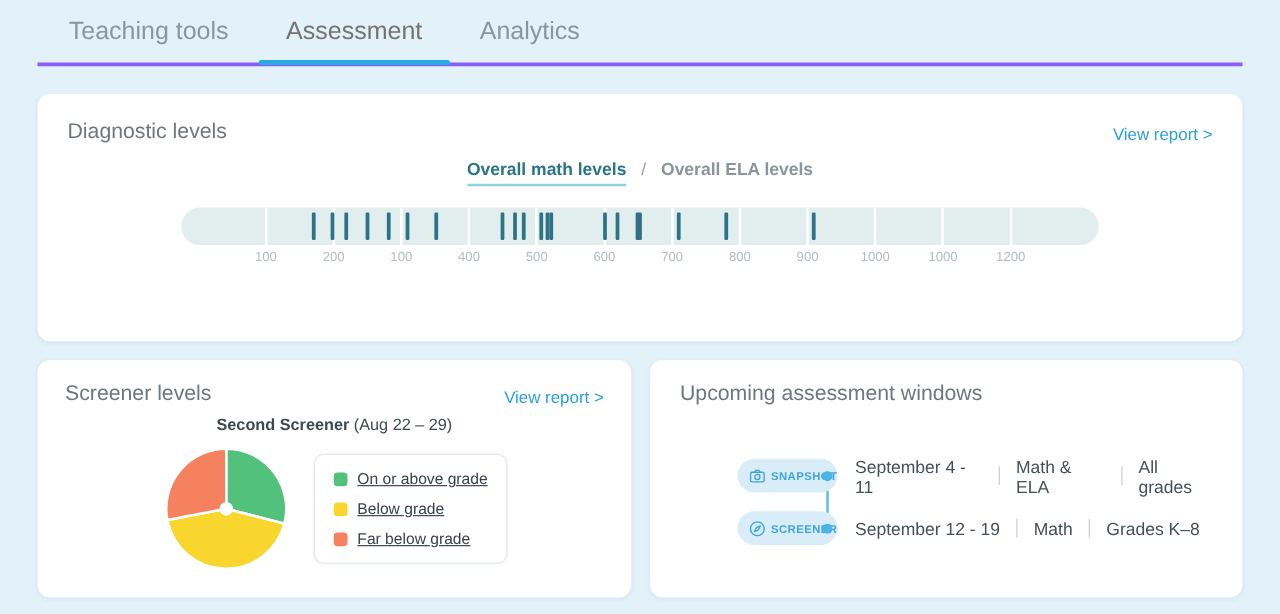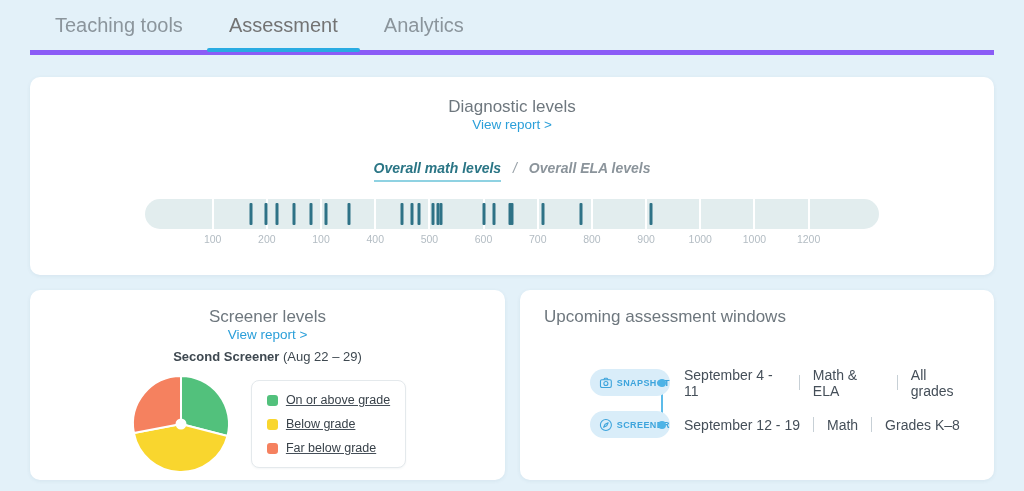--- a/index.html
+++ b/index.html
@@ -7,43 +7,43 @@
   body {
     background:#e3f1f9;
     font-family:"Liberation Sans", sans-serif;
     color:#454f59;
     overflow:hidden;
   }
   
   .nav {
     margin:0 30px; padding:14px 0 0 25px;
     display:flex; gap:46px;
-    border-bottom:5px solid #8b5cf6;
+    border-bottom:3px solid #8b5cf6;
   }
   .nav-tab {
     position:relative; font-size:20px; color:#8b959c;
     padding-bottom:13px; cursor:pointer; white-space:nowrap;
   }
   .nav-tab.active { color:#737373; }
   .nav-tab.active::after {
     content:""; position:absolute; left:-22px; right:-22px; bottom:-2px;
     height:4px; background:#29abe2; border-radius:3px;
   }
   
   .main { padding:22px 30px 0; }
   .card {
     background:#fff; border-radius:10px;
     box-shadow:0 1px 4px rgba(30,70,100,0.07);
   }
-  .card-header { display:flex; justify-content:space-between; align-items:center;flex-direction:column; }
+  .card-header { display:flex; justify-content:space-between; align-items:flex-end; }
   .card-title { font-size:17px; color:#6e777e; }
   .view-report { font-size:13.5px; color:#2b9fd9; font-weight:400; cursor:pointer; white-space:nowrap; }
   
   .card-diagnostic { height:198px; padding:20px 24px 0; }
-  .diag-tabs { margin-top:28px; text-align:center; font-size:14px; font-weight:700;font-style:italic; }
+  .diag-tabs { margin-top:12px; text-align:center; font-size:14px; font-weight:700; }
   .diag-tab-math { color:#2a7585; padding-bottom:4px; border-bottom:2px solid #8fd2e2; cursor:pointer; }
   .diag-tab-sep { color:#98a1a8; font-weight:400; margin:0 8px; }
   .diag-tab-ela { color:#8b949b; cursor:pointer; }
   .scale-wrap { position:relative; width:734px; margin:23px auto 0; height:50px; }
   .scale-pill {
     position:relative; width:100%; height:30px;
     background:#e2edee; border-radius:15px; overflow:hidden;
   }
   .scale-divider { position:absolute; top:0; bottom:0; width:2px; background:#fff; transform:translateX(-50%); }
   .scale-tick {

